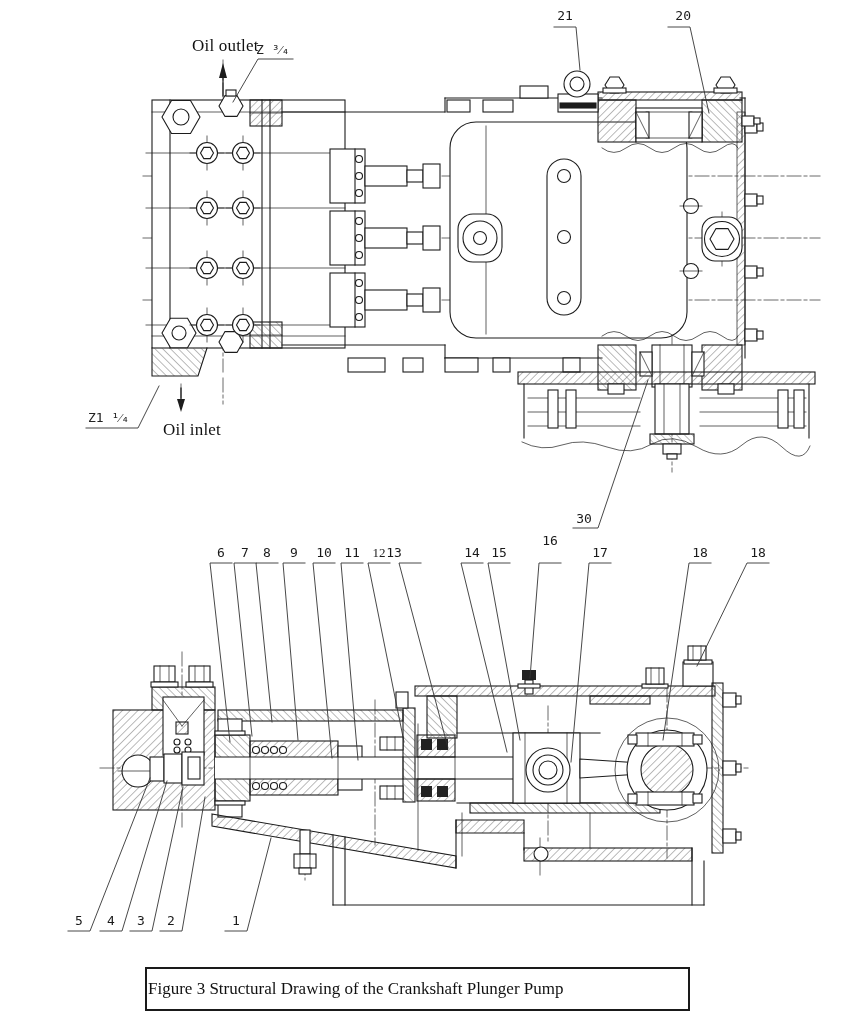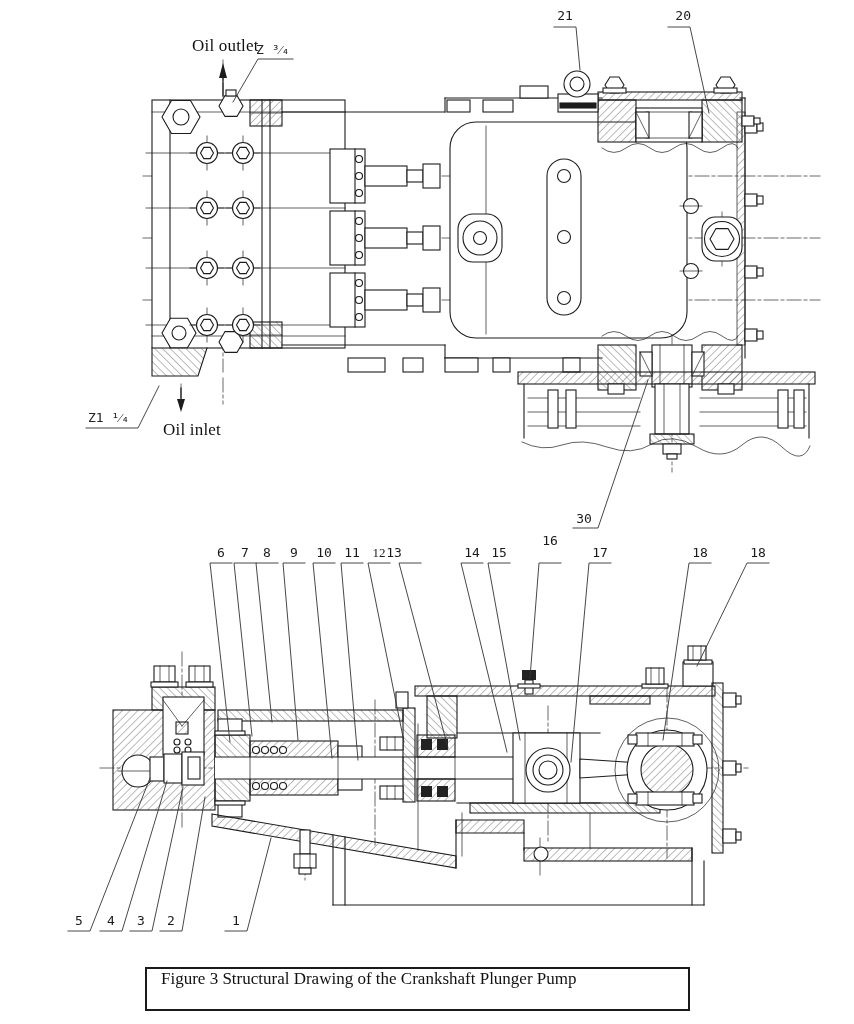--- a/index.html
+++ b/index.html
@@ -7,21 +7,21 @@
          font-family:"Liberation Serif",serif;color:#111;}
   .stage svg{position:absolute;left:0;top:0;}
   .thin{stroke-width:0.7;}
   .cl{stroke:#444;stroke-width:0.8;stroke-dasharray:14 3 3 3;}
   .ldr{stroke:#333;stroke-width:0.9;fill:none;}
   .lbl{position:absolute;font-size:17px;letter-spacing:0.2px;white-space:nowrap;}
   .thread{position:absolute;font-family:"DejaVu Sans Mono",monospace;font-size:13px;color:#222;white-space:nowrap;}
   .co{position:absolute;width:24px;text-align:center;font-family:"DejaVu Sans Mono",monospace;
       font-size:13px;line-height:14px;color:#1a1a1a;}
   .caption-box{position:absolute;left:145px;top:967px;width:545px;height:44px;border:2px solid #1a1a1a;
-      display:flex;padding-left:14px;box-sizing:border-box;font-size:17px;background:#fff;}
+      display:flex;align-items:center;padding-left:1px;box-sizing:border-box;font-size:17px;background:#fff;}
 </style>
 </head>
 <body>
 
 <div class="stage">
 
 <svg width="854" height="1024" viewBox="0 0 854 1024" stroke="#1c1c1c" fill="none" stroke-width="1.1" stroke-linecap="square">
   <defs>
     <pattern id="hA" width="5.5" height="5.5" patternUnits="userSpaceOnUse" patternTransform="rotate(45)">
       <line x1="0" y1="0" x2="0" y2="5.5" stroke="#555" stroke-width="0.8"></line>

